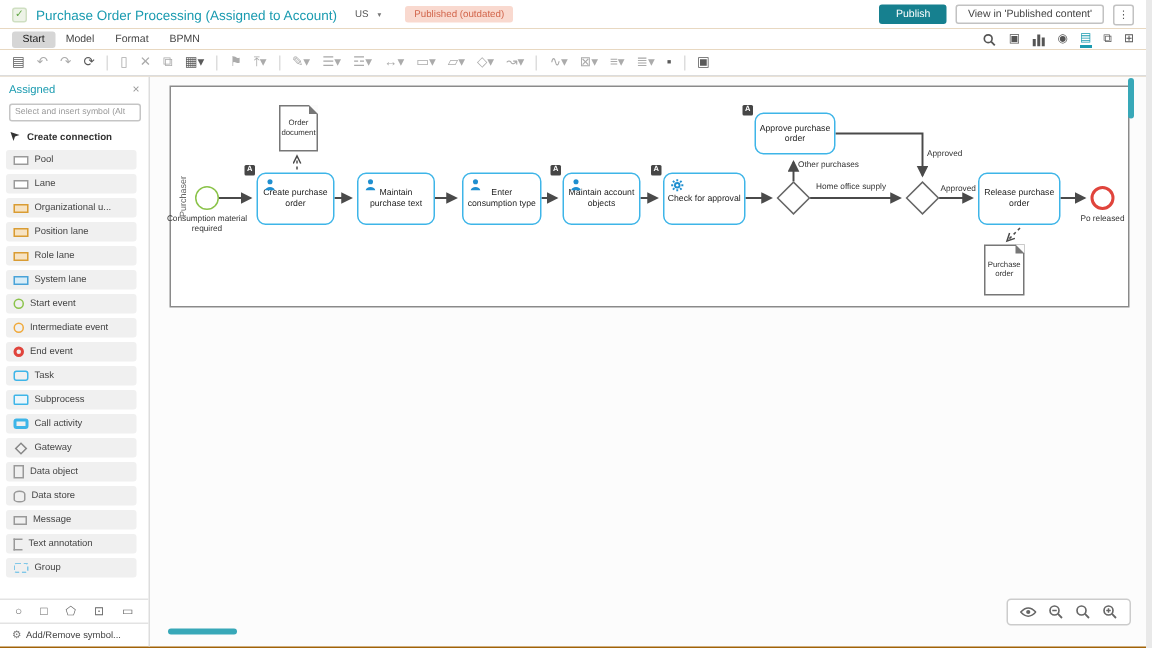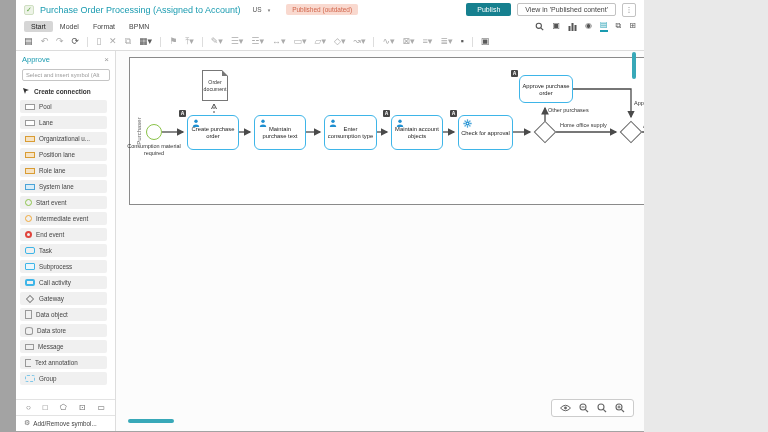--- a/index.html
+++ b/index.html
@@ -1,18 +1,18 @@
 <!DOCTYPE html>
 <html><head>
 <meta charset="utf-8">
 <style>
   * { margin:0; padding:0; box-sizing:border-box; }
   html,body { background:#e9e9e9; }
   body { font-family:"Liberation Sans","DejaVu Sans",sans-serif; }
-  .app { position:relative; width:644px; height:432px; background:#a3a3a3; overflow:hidden; color:#333;padding-left:16px; }
+  .app { position:relative; width:764px; height:432px; background:#a16207; overflow:hidden; color:#333; }
 
   
   .row1 { display:flex; align-items:center; height:19px; padding:0 8px; gap:6px; background:#fff; }
   .check { width:10px; height:10px; background:#edf3e7; border:1px solid #cfdfc2; border-radius:2px;
            color:#61a744; font-size:7px; line-height:8px; text-align:center; flex:0 0 auto; }
   .title { color:#1a9bb0; font-size:9px; white-space:nowrap; }
   .locale { color:#555; font-size:6.5px; margin-left:6px; }
   .caret { font-size:5px; color:#777; }
   .badge { background:#f9d9cf; color:#d2664c; padding:2px 6px; border-radius:2px; font-size:6.5px; margin-left:10px; }
   .spacer { flex:1; }
@@ -170,21 +170,21 @@
     <span class="ticon">≣▾</span>
     <span class="ticon dark">▪</span>
     <span class="tsep"></span>
     <span class="ticon dark">▣</span>
   </div>
 
   <div class="content">
 
     <div class="sidebar">
       <div class="sb-head">
-        <span class="sb-title">Approve</span>
+        <span class="sb-title">Assigned</span>
         <span class="sb-close">×</span>
       </div>
       <input class="sb-search" placeholder="Select and insert symbol (Alt" style="">
       <div class="sb-conn">
         <svg width="8" height="8" viewBox="0 0 8 8">
             <path d="M1 1 L7 3 L4 4 L3 7 Z" fill="#333"></path>
           </svg>
         <span>Create connection</span>
       </div>
       <div class="sb-items">

